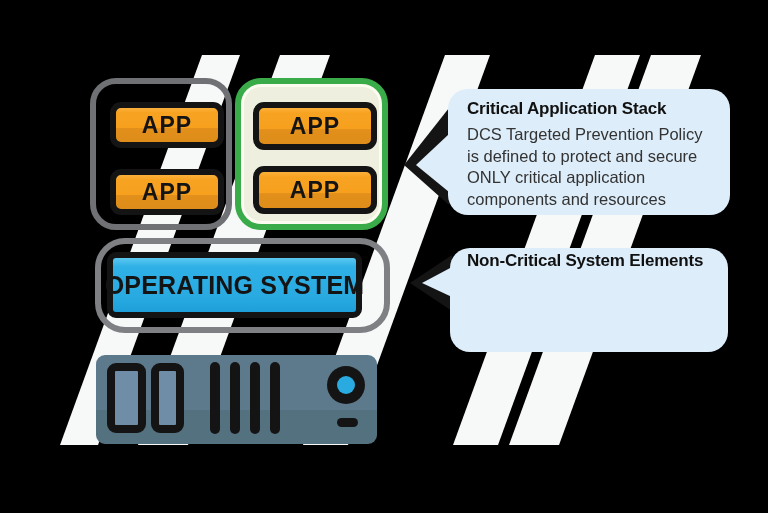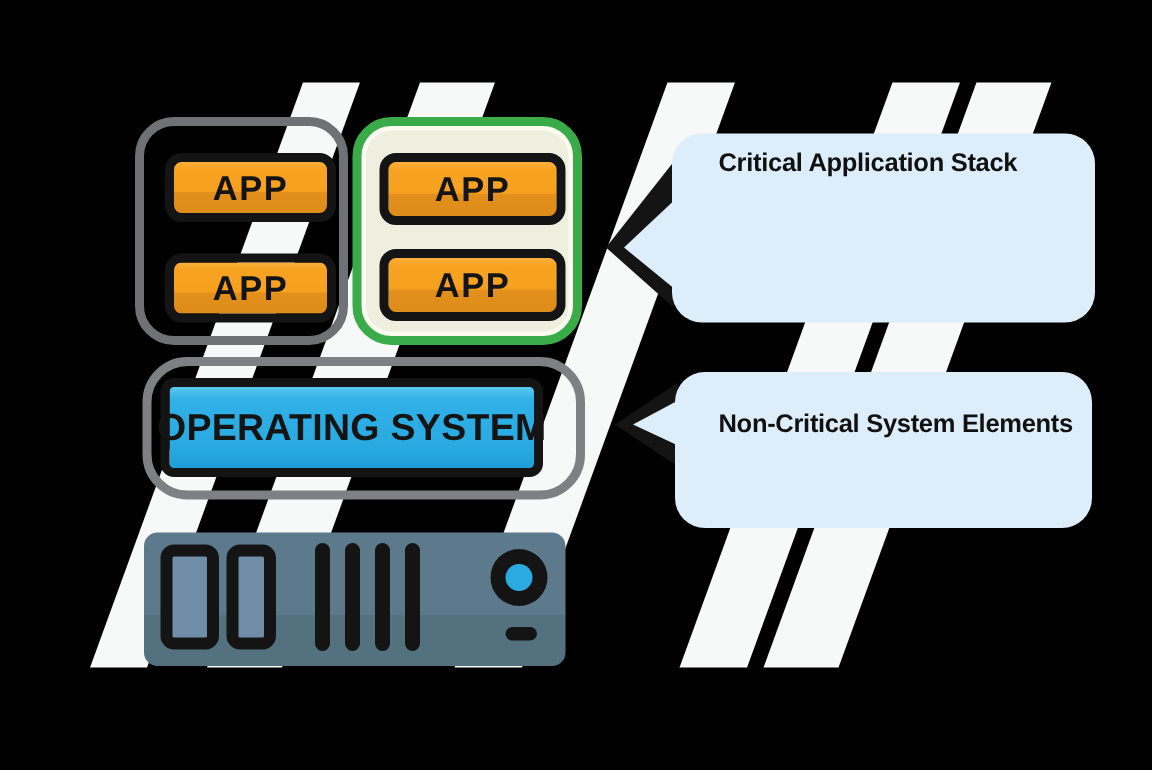--- a/index.html
+++ b/index.html
@@ -74,24 +74,24 @@
   .indicator-pill{
     position:absolute;left:241px;top:63px;width:21px;height:9px;border-radius:5px;background:#141414;
   }
 
   
   .callout{
     position:absolute;background:#DDEDF9;border-radius:20px;z-index:3;
     box-sizing:border-box;overflow:hidden;
   }
   .callout-1{left:448px;top:89px;width:282px;height:126px;padding:10px 12px 8px 19px;}
-  .callout-2{left:450px;top:248px;width:278px;height:104px;padding:25px 12px 8px 17px;}
+  .callout-2{left:450px;top:248px;width:278px;height:104px;padding:3px 12px 8px 17px;}
   .callout-title{
     font-weight:bold;font-size:17px;line-height:19px;letter-spacing:-0.2px;
-    color:#111;margin:0 0 6px 12px;white-space:nowrap;
+    color:#111;margin:0 0 6px 0;white-space:nowrap;
   }
   .callout-body{
     font-size:16.5px;line-height:21.5px;color:#333;white-space:pre-line;
   }
   .tail{position:absolute;z-index:2;}
   .tail-1{left:399px;top:108px;}
   .tail-2{left:406px;top:253px;}
 </style>
 </head>
 <body>
@@ -140,20 +140,24 @@
     <div class="indicator-pill"></div>
   </div>
 
   <svg class="tail tail-1" width="50" height="100" viewBox="0 0 50 100">
     <polygon points="50,0 5,57 50,97" fill="#141414"></polygon>
     <polygon points="50,26 17,57 50,84" fill="#DDEDF9"></polygon>
   </svg>
 
   <div class="callout callout-1">
     <div class="callout-title">Critical Application Stack</div>
+    <div class="callout-body">DCS Targeted Prevention Policy
+is defined to protect and secure
+ONLY critical application
+components and resources</div>
   </div>
 
   <svg class="tail tail-2" width="46" height="62" viewBox="0 0 46 62">
     <polygon points="46,2 4,30 46,58" fill="#141414"></polygon>
     <polygon points="46,14 16,30 46,44" fill="#DDEDF9"></polygon>
   </svg>
 
   <div class="callout callout-2">
     <div class="callout-title">Non-Critical System Elements</div>
   </div>

